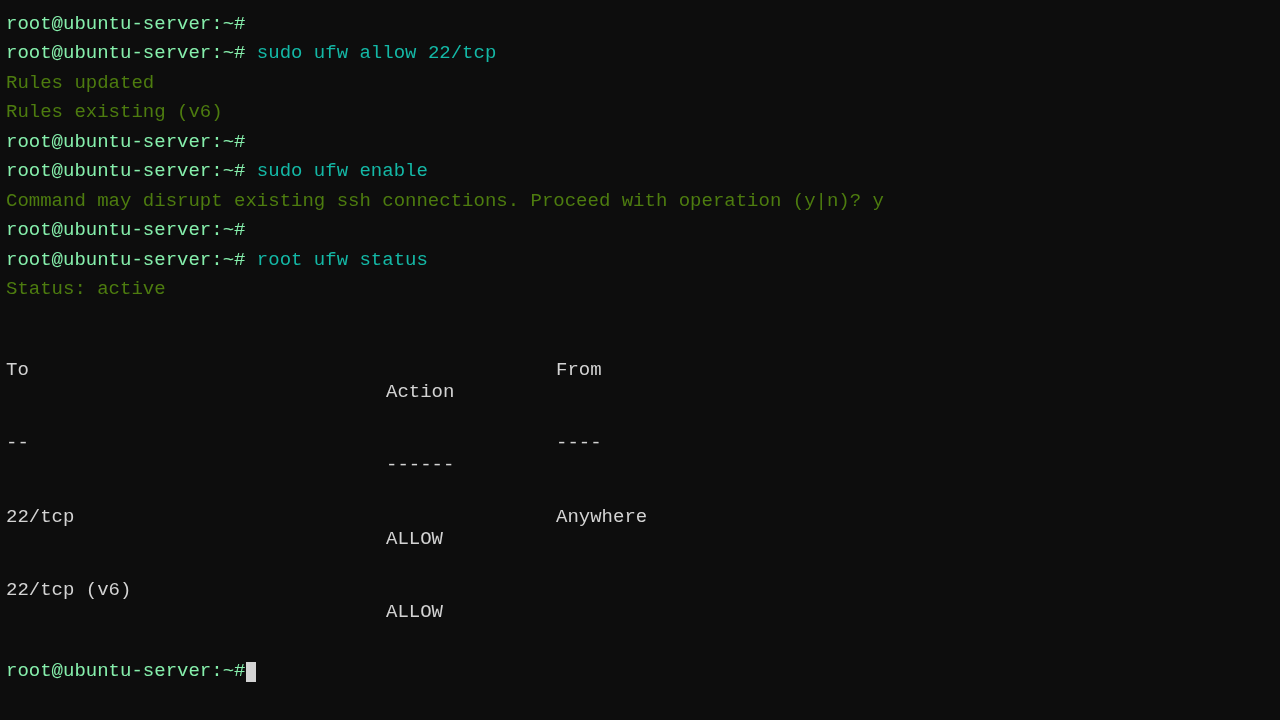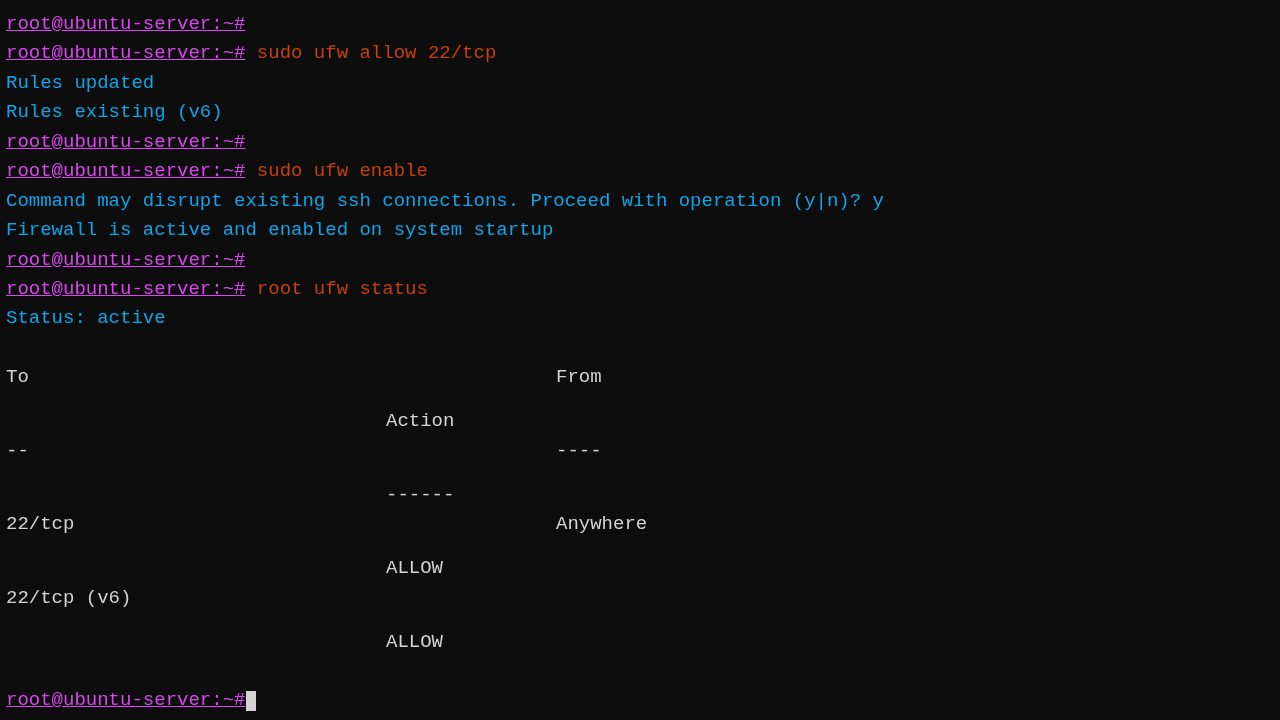--- a/index.html
+++ b/index.html
@@ -19,39 +19,39 @@
       padding: 10px 6px;
       line-height: 1.55;
     }
 
     .terminal-line {
       white-space: pre;
       display: block;
     }
 
     .prompt {
-      color: #d946ef;
-      text-decoration: underline;
+      color: #86efac;
     }
 
     .command {
-      color: #c2410c;
+      color: #14b8a6;
     }
 
     .output {
-      color: #0ea5e9;
+      color: #4d7c0f;
     }
 
     .blank {
       display: block;
       height: 1.55em;
     }
 
     .ufw-row {
       display: flex;
+      align-items: center;
     }
 
     .col-to {
       width: 380px;
       display: inline-block;
     }
 
     .col-action {
       width: 170px;
       display: inline-block;
@@ -85,21 +85,20 @@
 <body>
 
 <div id="terminal-container">
     <span class="terminal-line prompt">root@ubuntu-server:~#</span>
     <span class="terminal-line"><span class="prompt">root@ubuntu-server:~#</span><span class="command"> sudo ufw allow 22/tcp</span></span>
     <span class="terminal-line output">Rules updated</span>
     <span class="terminal-line output">Rules existing (v6)</span>
     <span class="terminal-line prompt">root@ubuntu-server:~#</span>
     <span class="terminal-line"><span class="prompt">root@ubuntu-server:~#</span><span class="command"> sudo ufw enable</span></span>
     <span class="terminal-line output">Command may disrupt existing ssh connections. Proceed with operation (y|n)? y</span>
-    <span class="terminal-line output">Firewall is active and enabled on system startup</span>
     <span class="terminal-line prompt">root@ubuntu-server:~#</span>
     <span class="terminal-line"><span class="prompt">root@ubuntu-server:~#</span><span class="command"> root ufw status</span></span>
     <span class="terminal-line output">Status: active</span>
     <span class="blank"></span>
     <div class="ufw-row">
       <span class="col-to">To</span>
       <span class="col-action">Action</span>
       <span class="col-from">From</span>
     </div>
     <div class="ufw-row">

